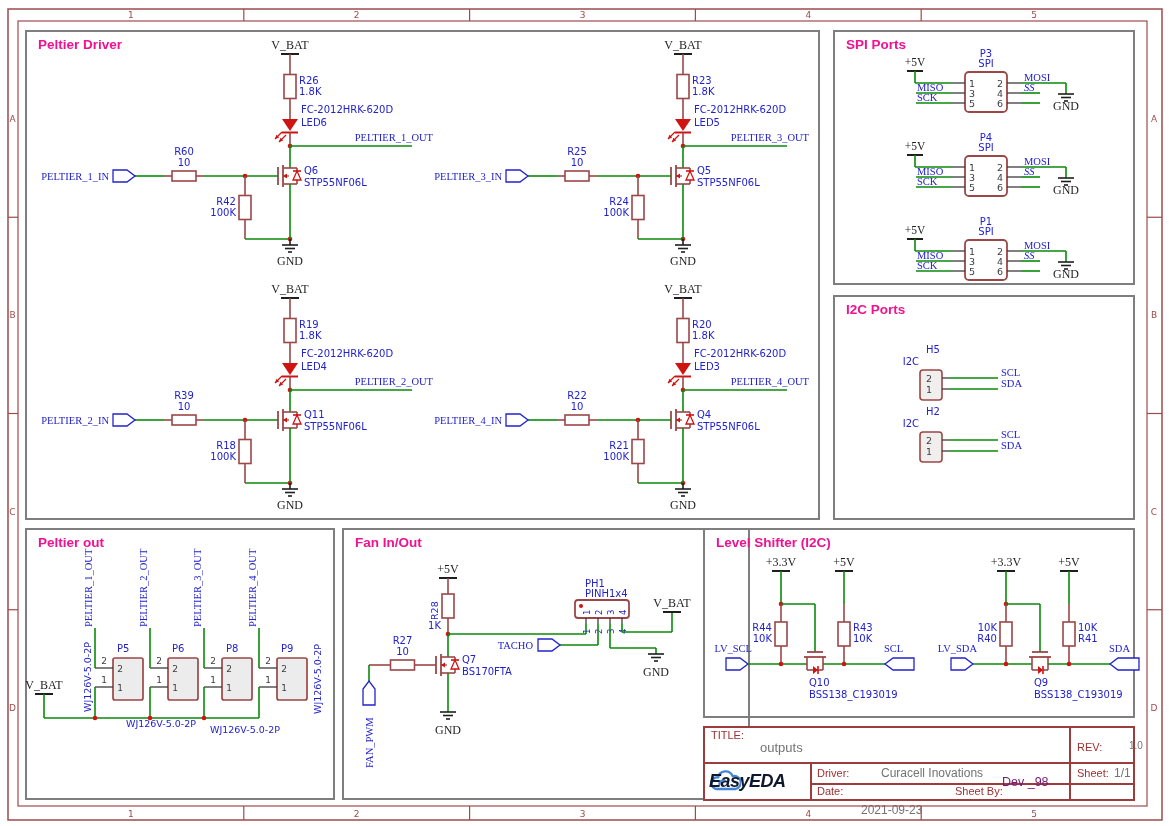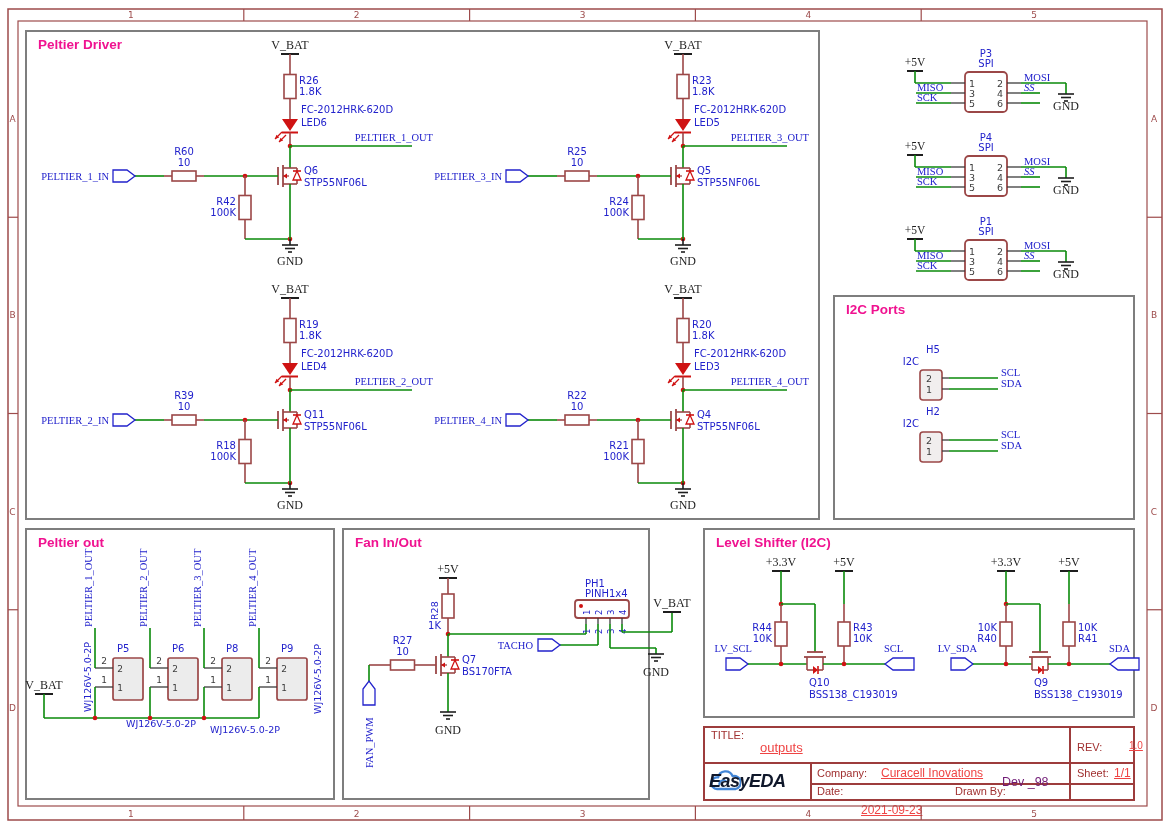--- a/index.html
+++ b/index.html
@@ -11,21 +11,21 @@
   #schem{position:absolute;left:0;top:0;z-index:5;pointer-events:none;}
   
   .tb{position:absolute;left:703px;top:726px;width:432px;height:75px;border:2px solid #9d3c3c;
       box-sizing:border-box;z-index:2;background:#fff;}
   .tb .vline1{position:absolute;left:364px;top:0;width:2px;height:71px;background:#9d3c3c;}
   .tb .hline1{position:absolute;left:0;top:34px;width:428px;height:2px;background:#9d3c3c;}
   .tb .hline2{position:absolute;left:105px;top:55px;width:323px;height:2px;background:#9d3c3c;}
   .tb .vline2{position:absolute;left:105px;top:34px;width:2px;height:37px;background:#9d3c3c;}
   .tb span{position:absolute;white-space:nowrap;}
   .lab{color:#a03030;font-size:11px;}
-  .val{color:#ef4444;font-size:12px;text-decoration:underline;}
+  .val{color:#737373;font-size:12px;}
   .tb-title-label{left:6px;top:1px;}
   .tb-title-value{left:55px;top:12px;font-size:13px;}
   .tb-rev-label{left:372px;top:13px;}
   .tb-rev-value{left:424px;top:12px;font-size:10px;}
   .tb-company-label{left:112px;top:39px;}
   .tb-company-value{left:176px;top:38px;}
   .tb-sheet-label{left:372px;top:39px;}
   .tb-sheet-value{left:409px;top:38px;}
   .tb-date-label{left:112px;top:57px;}
   .tb-date-value{left:156px;top:56px;margin-top:19px;}
@@ -36,49 +36,52 @@
              font-family:"Liberation Sans",sans-serif;}
 </style>
 </head>
 <body>
 
 <div class="stage">
 
   <div class="secbox" style="left:25px;top:30px;width:795px;height:490px">
     <span class="sectitle">Peltier Driver</span>
   </div>
+  <div class="secbox" style="left:833px;top:30px;width:302px;height:255px">
+    <span class="sectitle">SPI Ports</span>
+  </div>
   <div class="secbox" style="left:833px;top:295px;width:302px;height:225px">
     <span class="sectitle">I2C Ports</span>
   </div>
   <div class="secbox" style="left:25px;top:528px;width:310px;height:272px">
     <span class="sectitle">Peltier out</span>
   </div>
-  <div class="secbox" style="left:342px;top:528px;width:308px;height:272px">
+  <div class="secbox" style="left:342px;top:528px;width:408px;height:272px">
     <span class="sectitle">Fan In/Out</span>
   </div>
   <div class="secbox" style="left:703px;top:528px;width:432px;height:190px">
     <span class="sectitle">Level Shifter (I2C)</span>
   </div>
 
   <div class="tb">
     <div class="vline1"></div>
     <div class="hline1"></div>
     <div class="hline2"></div>
     <div class="vline2"></div>
     <span class="lab tb-title-label">TITLE:</span>
     <span class="val tb-title-value">outputs</span>
     <span class="lab tb-rev-label">REV:</span>
     <span class="val tb-rev-value">1.0</span>
-    <span class="lab tb-company-label">Company:</span>
+    <span class="lab tb-company-label">Driver:</span>
     <span class="val tb-company-value">Curacell Inovations</span>
     <span class="lab tb-sheet-label">Sheet:</span>
     <span class="val tb-sheet-value">1/1</span>
     <span class="lab tb-date-label">Date:</span>
     <span class="val tb-date-value">2021-09-23</span>
-    <span class="lab tb-drawn-label">Drawn By:</span>
+    <span class="lab tb-drawn-label">Sheet By:</span>
     <span class="tb-drawn-value">Dev _98</span>
     <div class="logo">
       <svg width="32" height="24" viewBox="0 0 34 24">
         <path d="M8.5 20.5 a6.2 6.2 0 1 1 1.2-12.3 A8 8 0 0 1 25 6.8 a5.6 5.6 0 0 1 3.4 13.7 z" fill="none" stroke="#4285d6" stroke-width="2.4" stroke-linejoin="round" stroke-linecap="round"></path>
         <path d="M11 15.5 a4.2 4.2 0 0 1 7-3.2" fill="none" stroke="#4285d6" stroke-width="2.2" stroke-linecap="round"></path>
       </svg>
       <span class="logo-text">EasyEDA</span>
     </div>
   </div>
 

